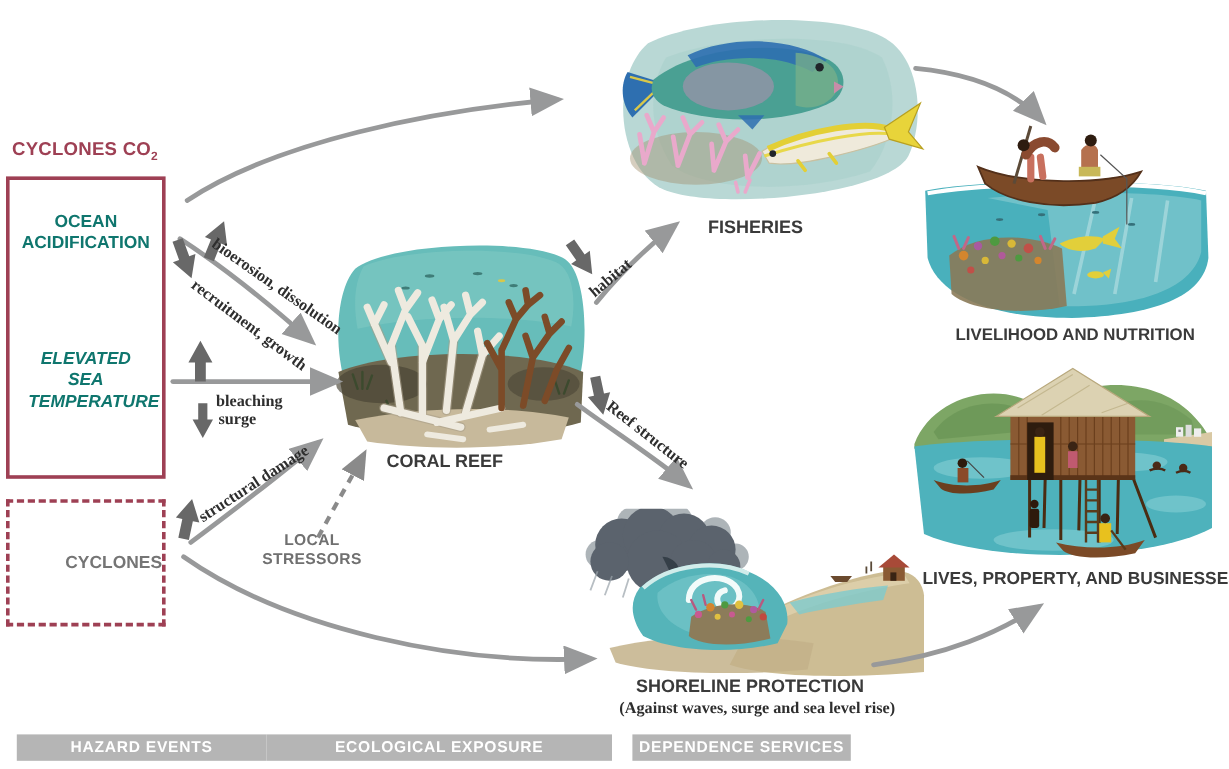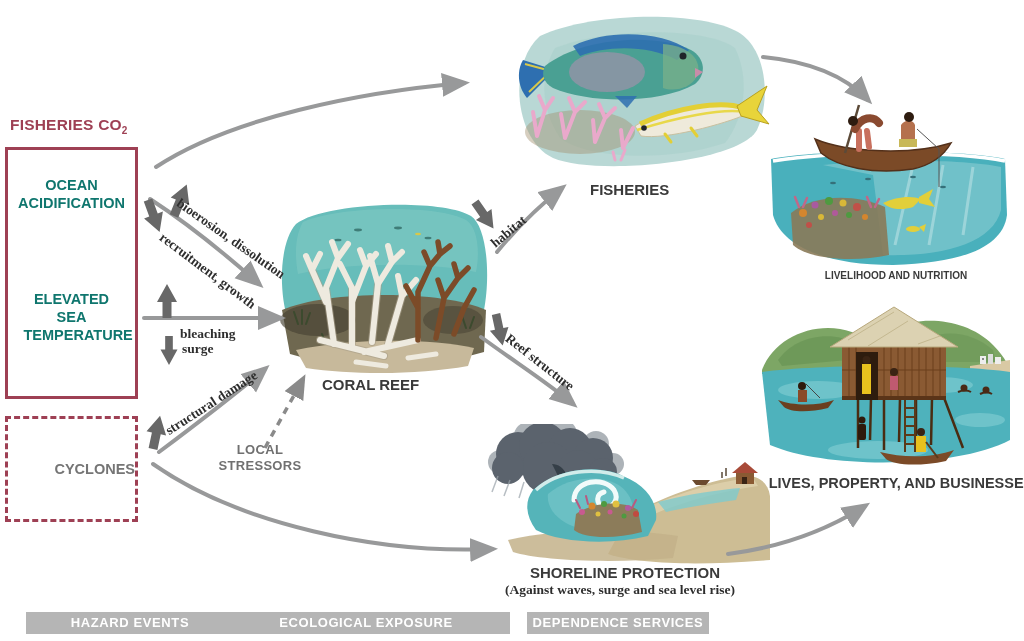--- a/index.html
+++ b/index.html
@@ -8,21 +8,21 @@
   .abs{position:absolute;}
   
   .co2-heading{position:absolute;left:10px;top:116px;font-size:15.5px;font-weight:bold;
                color:#9e4054;letter-spacing:.2px;}
   .co2-heading sub{font-size:10px;}
   .hazard-box{position:absolute;left:5px;width:127px;border:3px solid #9e4054;background:transparent;}
   .hazard-box.solid{top:147px;height:246px;}
   .hazard-box.dashed{top:416px;height:100px;border-style:dashed;display:flex;align-items:center;justify-content:flex-end;}
   .hz{position:absolute;left:0;width:100%;text-align:center;font-size:14.5px;font-weight:bold;
       color:#0f766e;line-height:1.25;}
-  .hz.narrow{left:50%;transform:translateX(-50%);width:96px;}
+  .hz.narrow{left:50%;transform:translateX(-50%);width:96px;font-style:italic;}
   .cyc{font-size:14.5px;font-weight:bold;color:#757575;text-align:center;}
   
   .serif-lbl{position:absolute;font-family:"Liberation Serif",serif;font-weight:bold;
              font-size:13.5px;color:#2e2e2e;white-space:nowrap;transform-origin:0 50%;}
   .rot35{transform:rotate(35deg);} .rot37{transform:rotate(37deg);}
   .rotm33{transform:rotate(-33deg);} .rotm40{transform:rotate(-40deg);}
   .rot38{transform:rotate(38deg);}
   
   .node-lbl{position:absolute;font-weight:bold;color:#3a3a3a;white-space:nowrap;font-size:15px;}
   .node-lbl.ctr{text-align:center;white-space:normal;}
@@ -291,21 +291,21 @@
       <use href="#ta" transform="translate(148,200) rotate(160)"></use>
       <use href="#ta" transform="translate(167,318)"></use>
       <use href="#ta" transform="translate(169,336) rotate(180) scale(0.85)"></use>
       <use href="#ta" transform="translate(153,449) rotate(12)"></use>
       <use href="#ta" transform="translate(475,202) rotate(145) scale(0.95)"></use>
       <use href="#ta" transform="translate(496,314) rotate(168) scale(0.95)"></use>
     </g>
   </svg>
 
   <div class="co2-heading">
-    <span>FISHERIES CO</span><sub>2</sub>
+    <span>CYCLONES CO</span><sub>2</sub>
   </div>
 
   <div class="hazard-box solid">
     <div class="hz" style="top:26px;">OCEAN ACIDIFICATION</div>
     <div class="hz narrow" style="top:140px;">ELEVATED SEA TEMPERATURE</div>
   </div>
 
   <div class="hazard-box dashed">
     <div class="cyc">CYCLONES</div>
   </div>
@@ -315,22 +315,22 @@
   <div class="serif-lbl" style="left:180px;top:297px;margin-top:29px;">bleaching</div>
   <div class="serif-lbl" style="left:182px;top:341px;">surge</div>
   <div class="serif-lbl rotm33" style="left:167px;top:424px;">structural damage</div>
   <div class="serif-lbl rotm40" style="left:493px;top:237px;">habitat</div>
   <div class="serif-lbl rot38" style="left:507px;top:329px;">Reef structure</div>
 
   <div class="local-stressors">LOCAL STRESSORS</div>
 
   <div class="node-lbl" style="left:322px;top:376px;">CORAL REEF</div>
   <div class="node-lbl" style="left:590px;top:181px;">FISHERIES</div>
-  <div class="node-lbl ctr" style="left:771px;top:270px;width:250px;font-size:10px;">LIVELIHOOD AND NUTRITION</div>
+  <div class="node-lbl ctr" style="left:771px;top:270px;width:250px;font-size:14px;">LIVELIHOOD AND NUTRITION</div>
   <div class="node-lbl ctr" style="left:766px;top:475px;width:270px;font-size:14.5px;">LIVES, PROPERTY, AND BUSINESSES</div>
   <div class="node-lbl ctr" style="left:500px;top:564px;width:250px;">SHORELINE PROTECTION</div>
-  <div class="sub-lbl" style="left:480px;top:582px;width:280px;">(Against waves,  surge and sea level rise)</div>
-
-  <div class="bar" style="left:26px;width:208px;">HAZARD EVENTS</div>
+  <div class="sub-lbl" style="left:466px;top:582px;width:280px;text-align:right;">(Against waves,  surge and sea level rise)</div>
+
+  <div class="bar" style="left:14px;width:208px;">HAZARD EVENTS</div>
   <div class="bar" style="left:222px;width:288px;">ECOLOGICAL EXPOSURE</div>
   <div class="bar" style="left:527px;width:182px;">DEPENDENCE SERVICES</div>
 
 </div>
 
 </body></html>

